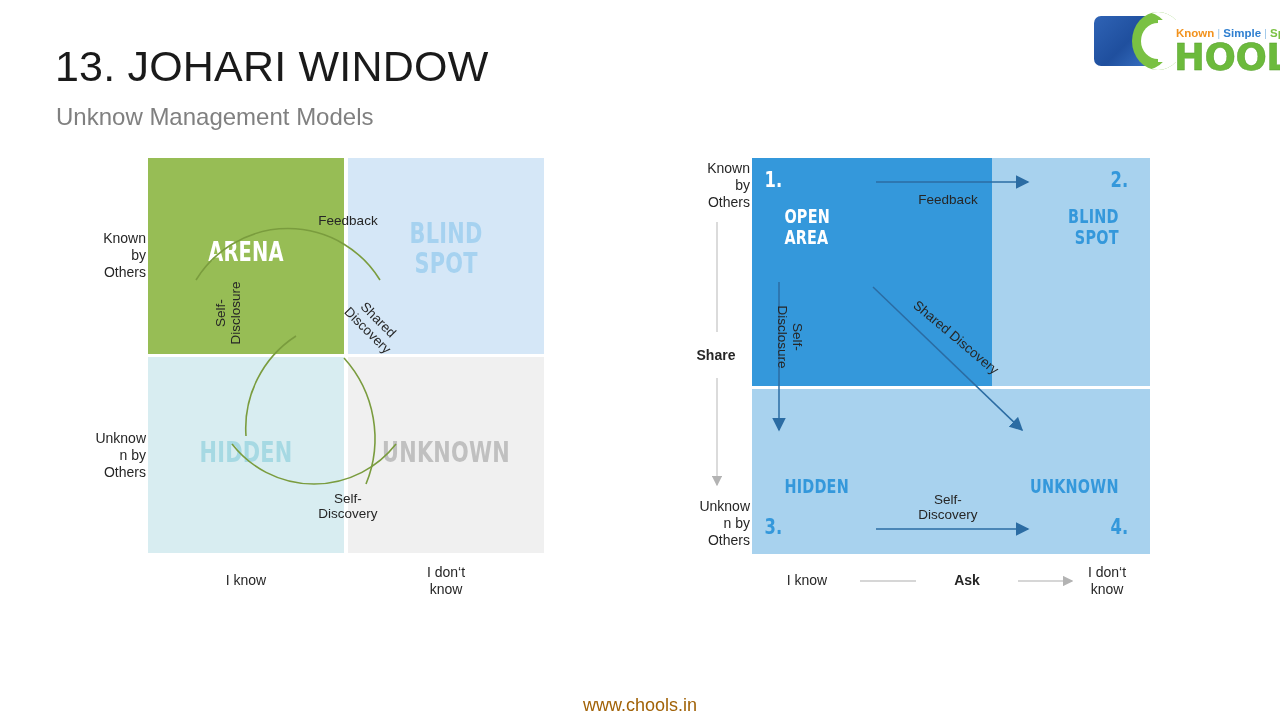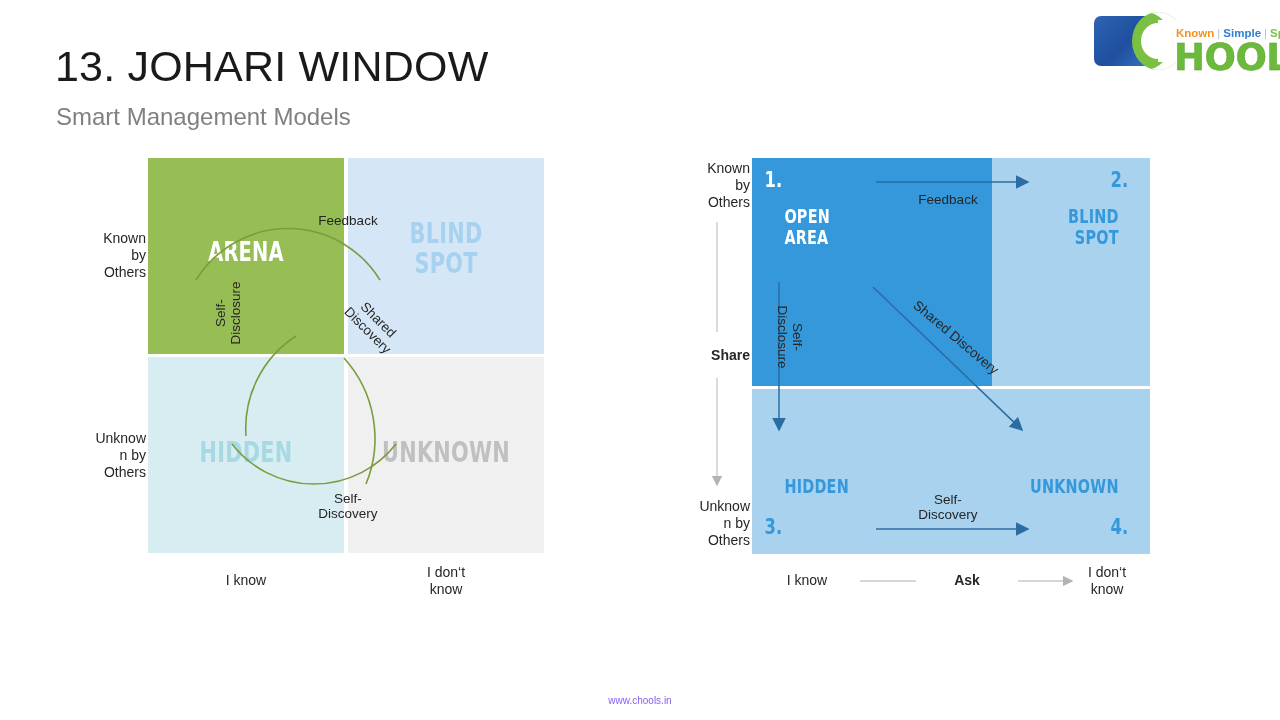--- a/index.html
+++ b/index.html
@@ -53,21 +53,21 @@
   .logo-word {
     position:absolute; left:84px; top:28px;
     font-size:37px; font-weight:700; letter-spacing:-0.5px;
     color:#6cba3c; font-family:"DejaVu Sans", sans-serif;
     -webkit-text-stroke:0.4px #4f9a24;
   }
 
   
   #footer {
     position:absolute; left:0; right:0; top:695px;
-    text-align:center; font-size:10px; color:#8b5cf6;
+    text-align:center; font-size:18px; color:#a16207;
   }
 
   
   .axis-label {
     position:absolute; font-size:14px; line-height:17px;
     color:#262626;
   }
   .cell { position:absolute; }
   .cell-title {
     position:absolute;
@@ -119,38 +119,38 @@
   #r-num2 { left:448px; top:168px; color:#3498DB; }
   #r-num3 { left:102px; top:515px; color:#3498DB; }
   #r-num4 { left:448px; top:515px; color:#3498DB; }
 
   #rt-open    { left:102px; top:206px; width:160px; text-align:left;  font-size:20px; color:#ffffff; }
   #rt-blind   { left:330px; top:206px; width:158px; text-align:right; font-size:20px; color:#3498DB; padding-right:10px;}
   #rt-hidden  { left:102px; top:476px; width:160px; text-align:left;  font-size:20px; color:#3498DB; }
   #rt-unknown { left:330px; top:476px; width:158px; text-align:right; font-size:20px; color:#3498DB; padding-right:10px;}
 
   #r-axis-known  { left:22px;  top:160px; width:68px; text-align:right; }
-  #r-axis-share  { left:22px;  top:347px; width:68px; text-align:right; font-weight:700; }
+  #r-axis-share  { left:22px;  top:347px; width:68px; text-align:center; font-weight:700; }
   #r-axis-unknown{ left:22px;  top:498px; width:68px; text-align:right; }
   #r-axis-iknow  { left:102px; top:572px; width:90px; text-align:center; }
   #r-axis-ask    { left:262px; top:572px; width:90px; text-align:center; font-weight:700; }
   #r-axis-idont  { left:392px; top:564px; width:110px; text-align:center; }
 
   #r-lbl-feedback { left:236px; top:192px; width:104px; }
   #r-lbl-selfdisc { left:80px;  top:322px; width:100px;
      transform:rotate(90deg); transform-origin:50% 50%; text-align:center; }
   #r-lbl-shared   { left:234px; top:330px; width:124px;
      transform:rotate(40deg); transform-origin:50% 50%; text-align:center; }
   #r-lbl-selfdisco{ left:236px; top:492px; width:104px; }
 </style>
 </head>
 <body>
 
 <div id="page-title">13. JOHARI WINDOW</div>
-<div id="page-subtitle">Smart Management Models</div>
+<div id="page-subtitle">Unknow Management Models</div>
 
 <div id="logo">
   <div class="logo-sq"></div>
   <div class="logo-c"></div>
   <div class="logo-tag">
     <span class="tag-simple">Known</span><span class="tag-sep">|</span><span class="tag-smart">Simple</span><span class="tag-sep">|</span><span class="tag-speed">Speed</span>
   </div>
   <div class="logo-word">HOOLS</div>
 </div>
 

